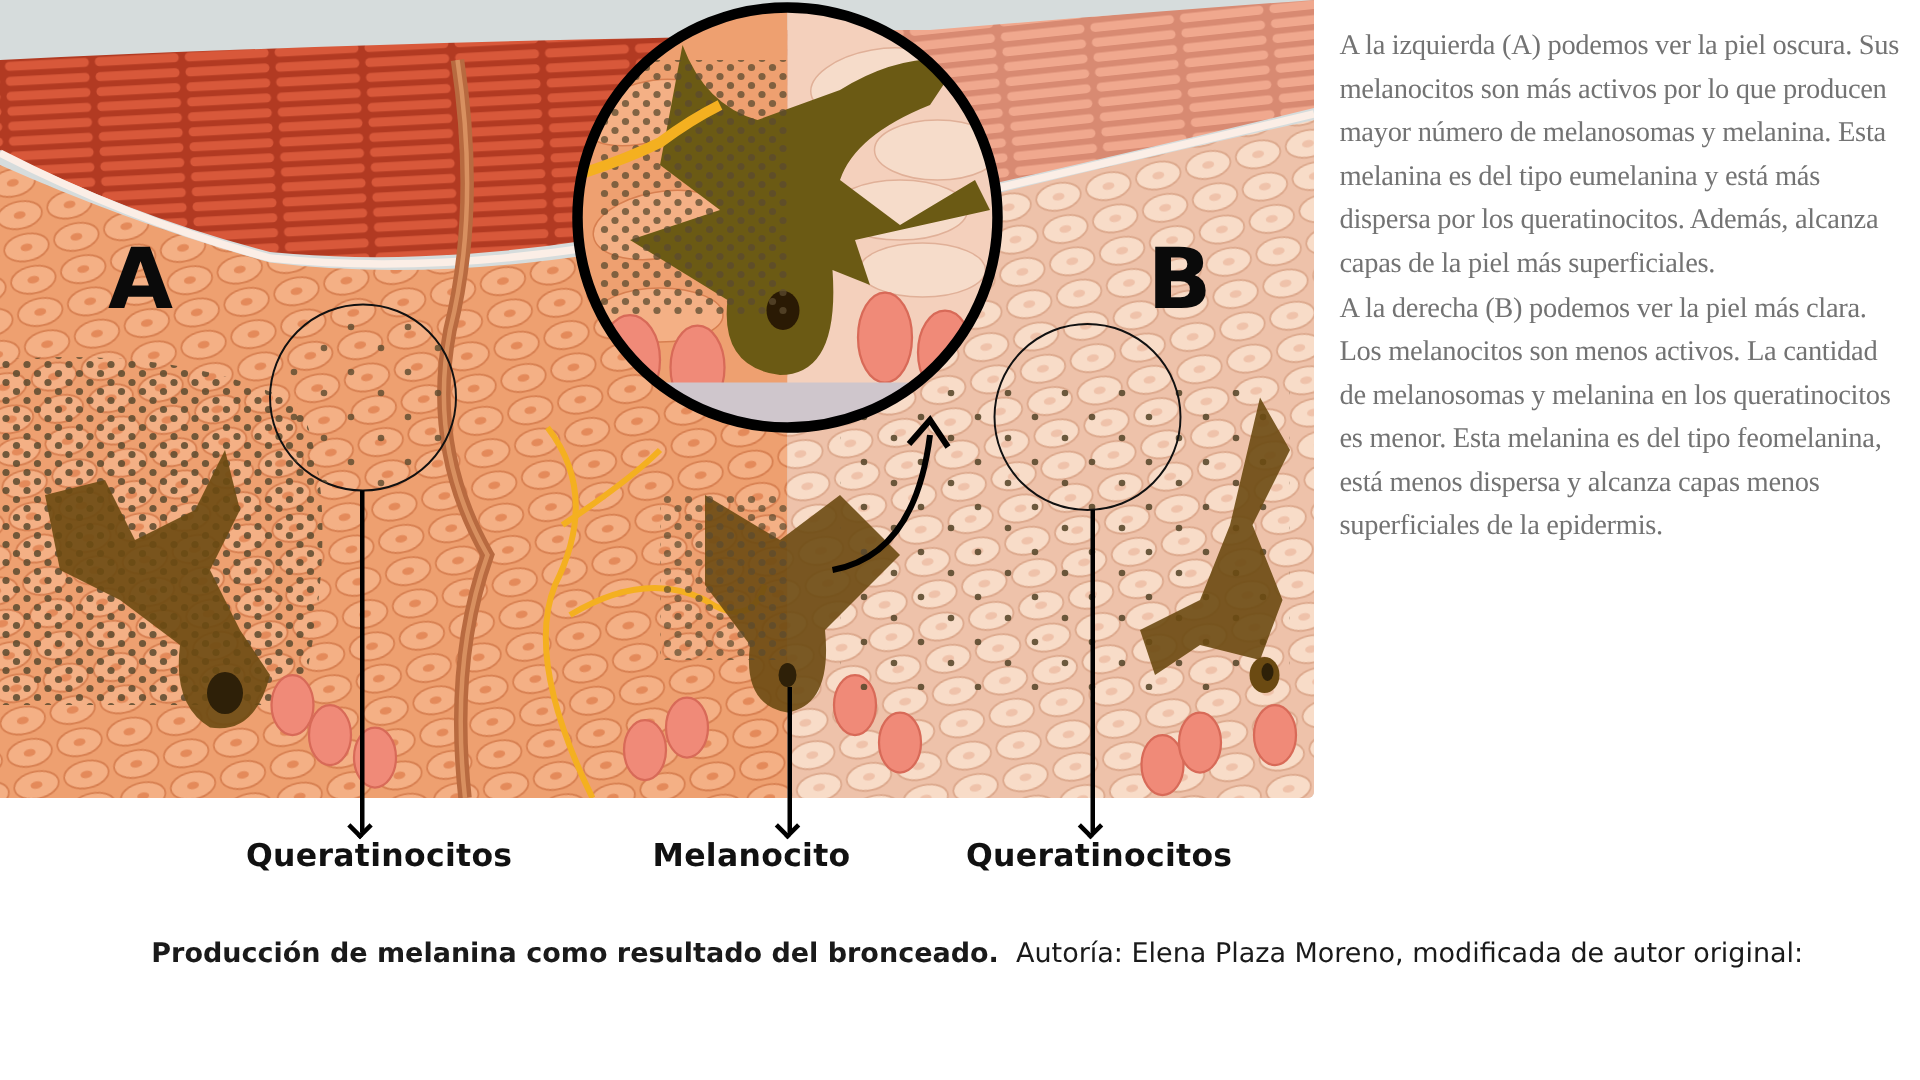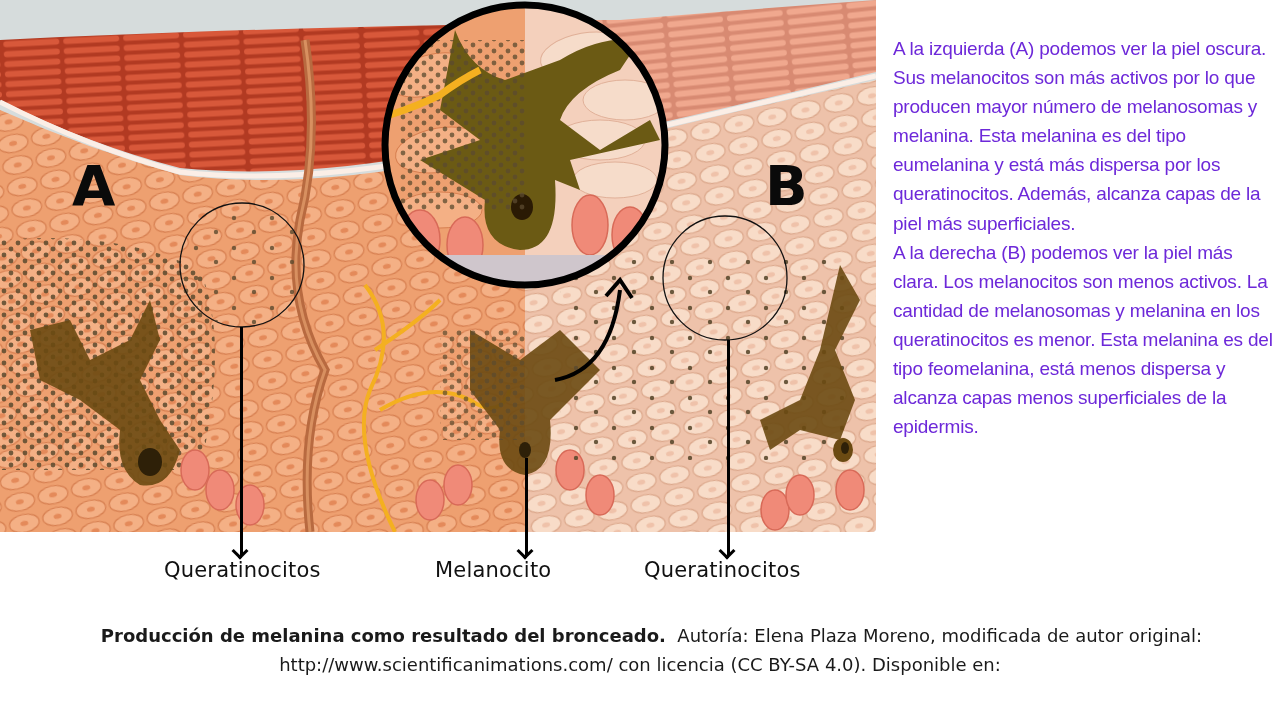--- a/index.html
+++ b/index.html
@@ -3,29 +3,29 @@
 <meta charset="utf-8">
 <style>
   * { box-sizing: border-box; margin: 0; padding: 0; }
   html, body { width: 1280px; height: 720px; background: #ffffff; overflow: hidden; }
   body { position: relative; font-family: "DejaVu Sans", sans-serif; color: #111; }
 
   .illustration { position: absolute; left: 0; top: 0; width: 876px; height: 532px; overflow: hidden; border-radius: 0 0 4px 0; }
   .illustration svg { display: block; }
 
   .side-text {
-    position: absolute; left: 893px; top: 34px; width: 380px;
-    font-family: Liberation Sans, sans-serif; font-size: 19px; line-height: 29.1px;
-    color: #6d28d9; letter-spacing: -0.2px;
+    position: absolute; left: 893px; top: 16px; width: 380px;
+    font-family: Liberation Serif, serif; font-size: 19px; line-height: 29.1px;
+    color: #737373; letter-spacing: -0.2px;
   }
   .side-text p { margin: 0; }
 
   .label {
     position: absolute; top: 558px; font-family: "DejaVu Sans", sans-serif;
-    font-size: 21px; font-weight: 400; color: #111; letter-spacing: 0.2px;
+    font-size: 21px; font-weight: 700; color: #111; letter-spacing: 0.2px;
   }
   .label-queratinocitos-a { left: 164px; }
   .label-melanocito { left: 435px; }
   .label-queratinocitos-b { left: 644px; }
 
   .arrow { position: absolute; width: 3px; background: #000; }
   .arrow::after {
     content: ""; position: absolute; left: -6px; bottom: -2px; width: 9px; height: 9px;
     border-right: 3px solid #000; border-bottom: 3px solid #000; transform: rotate(45deg);
   }
@@ -171,14 +171,13 @@
 <div class="side-text">
   <p>A la izquierda (A) podemos ver la piel oscura. Sus melanocitos son más activos por lo que producen mayor número de melanosomas y melanina. Esta melanina es del tipo eumelanina y está más dispersa por los queratinocitos. Además,  alcanza capas de la piel más superficiales.</p>
   <p>A la derecha (B) podemos ver la piel más clara. Los melanocitos son menos activos. La cantidad de melanosomas y melanina en los queratinocitos es menor. Esta melanina es del tipo feomelanina, está menos dispersa y alcanza capas menos superficiales de la epidermis.</p>
 </div>
 
 <div class="caption">
   <div>
     <span class="bold">Producción de melanina como resultado del bronceado.</span>&nbsp;
     <span>Autoría: Elena Plaza Moreno, modificada de autor original:</span>
   </div>
-  <div>http://www.scientificanimations.com/ con licencia (CC BY-SA 4.0). Disponible en:</div>
 </div>
 
 </body></html>

